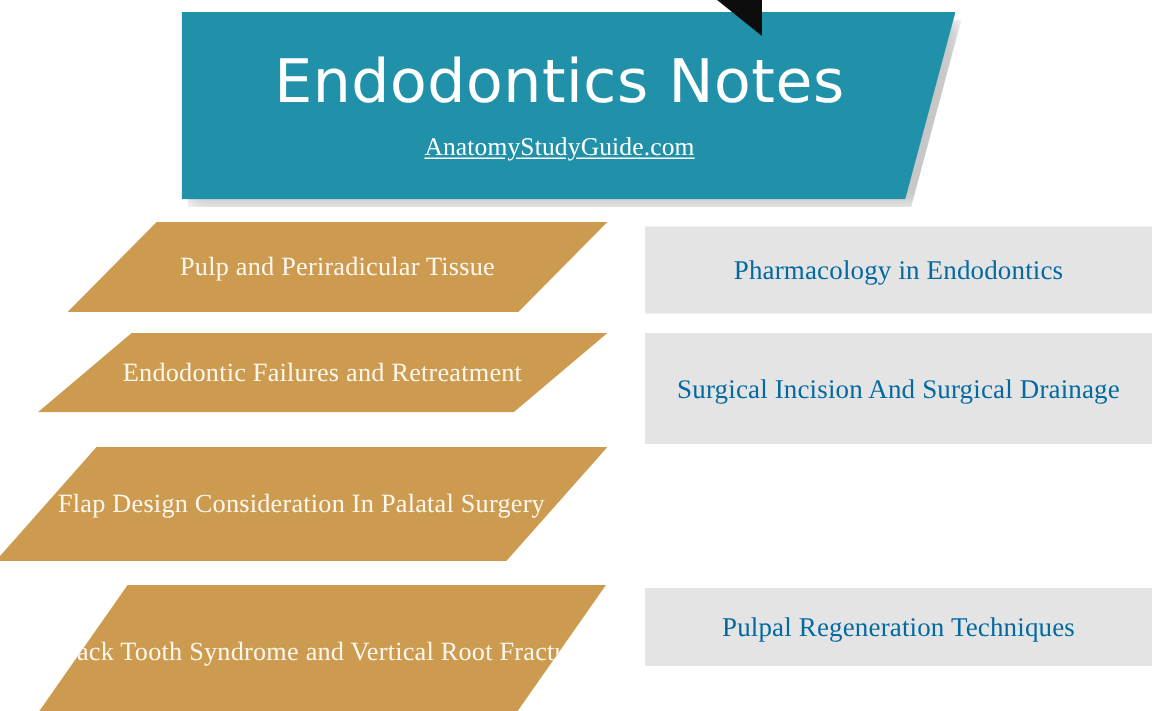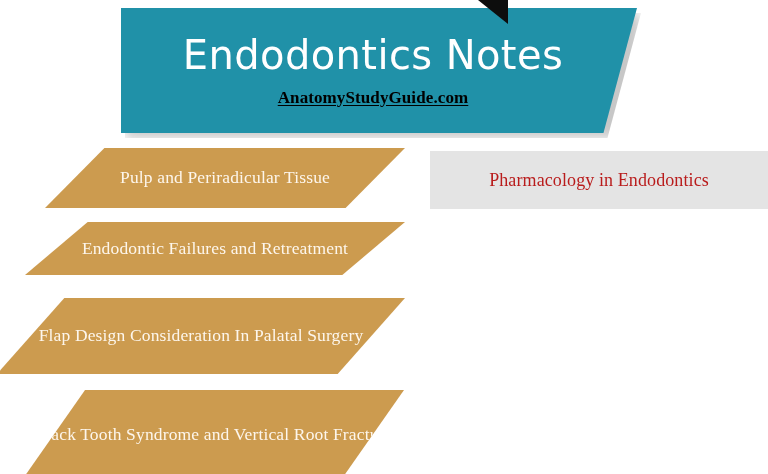--- a/index.html
+++ b/index.html
@@ -63,22 +63,22 @@
     color: #ffffff;
     letter-spacing: 0.4px;
     line-height: 1.05;
     margin: 0 0 12px 0;
     padding-right: 12px;
     white-space: nowrap;
   }
   .banner-subtitle {
     font-family: "Liberation Serif", serif;
     font-size: 17px;
-    font-weight: 700;
-    color: #000000;
+    font-weight: 400;
+    color: #ffffff;
     text-decoration: underline;
     text-underline-offset: 2px;
     letter-spacing: 0.1px;
     padding-right: 12px;
     white-space: nowrap;
   }
   
   .banner-fold {
     position: absolute;
     left: 478px;
@@ -136,21 +136,21 @@
     left: 0;
     width: 338px;
     background: #e4e4e4;
     display: flex;
     align-items: center;
     justify-content: center;
     box-sizing: border-box;
   }
   .gray-label {
     font-family: "Liberation Serif", serif;
-    color: #b91c1c;
+    color: #0369a1;
     font-size: 18px;
     line-height: 1.5;
     text-align: center;
     width: 100%;
     padding: 0 16px;
     letter-spacing: 0.1px;
   }
 
   .gray-1 { top: 3px;   height: 58px; }
   .gray-2 { top: 74px;  height: 74px; }
@@ -190,18 +190,24 @@
     </div>
 
   </div>
 
   <div class="right-col">
 
     <div class="gray-item gray-1">
       <span class="gray-label">Pharmacology in Endodontics</span>
     </div>
 
-
-
+    <div class="gray-item gray-2">
+      <span class="gray-label">Surgical Incision And Surgical Drainage</span>
+    </div>
+
+
+    <div class="gray-item gray-4">
+      <span class="gray-label">Pulpal Regeneration Techniques</span>
+    </div>
 
   </div>
 
 </div>
 
 </body></html>

